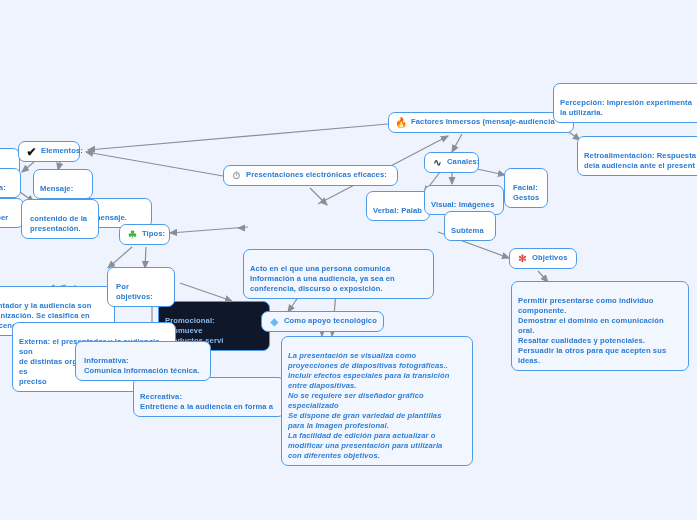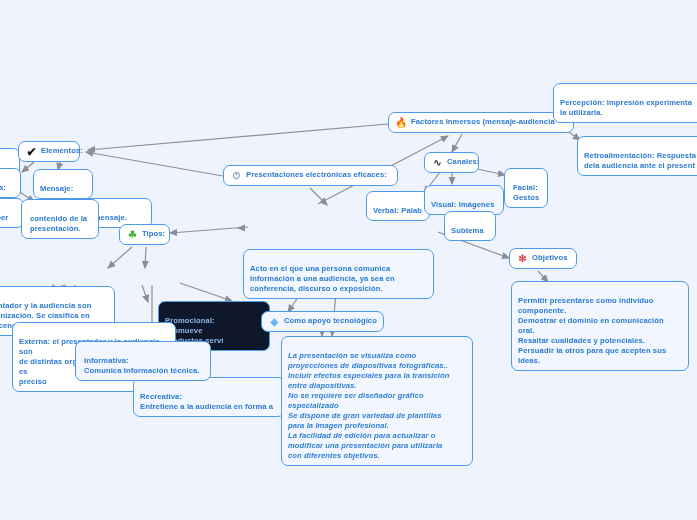--- a/index.html
+++ b/index.html
@@ -241,20 +241,23 @@
   <div class="node light z2" style="left:511px; top:281px; width:178px;">
     <span>Permitir presentarse como individuo
 componente.
 Demostrar el dominio en comunicación oral.
 Resaltar cualidades  y potenciales.
 Persuadir la otros para  que acepten sus
 Ideas.</span>
   </div>
 
 
+  <div class="node z3" style="left:107px; top:267px; width:68px;">
+    <span>Por objetivos:</span>
+  </div>
 
   <div class="node z1" style="left:-30px; top:286px; width:145px;">
     <span>presentador y la audiencia son
 a organización. Se clasifica en
 e y ascendente.</span>
   </div>
 
   <div class="node z2" style="left:12px; top:322px; width:164px;">
     <span>Externa: el presentador y la audiencia son
 de distintas organizaciones. El mensaje es

